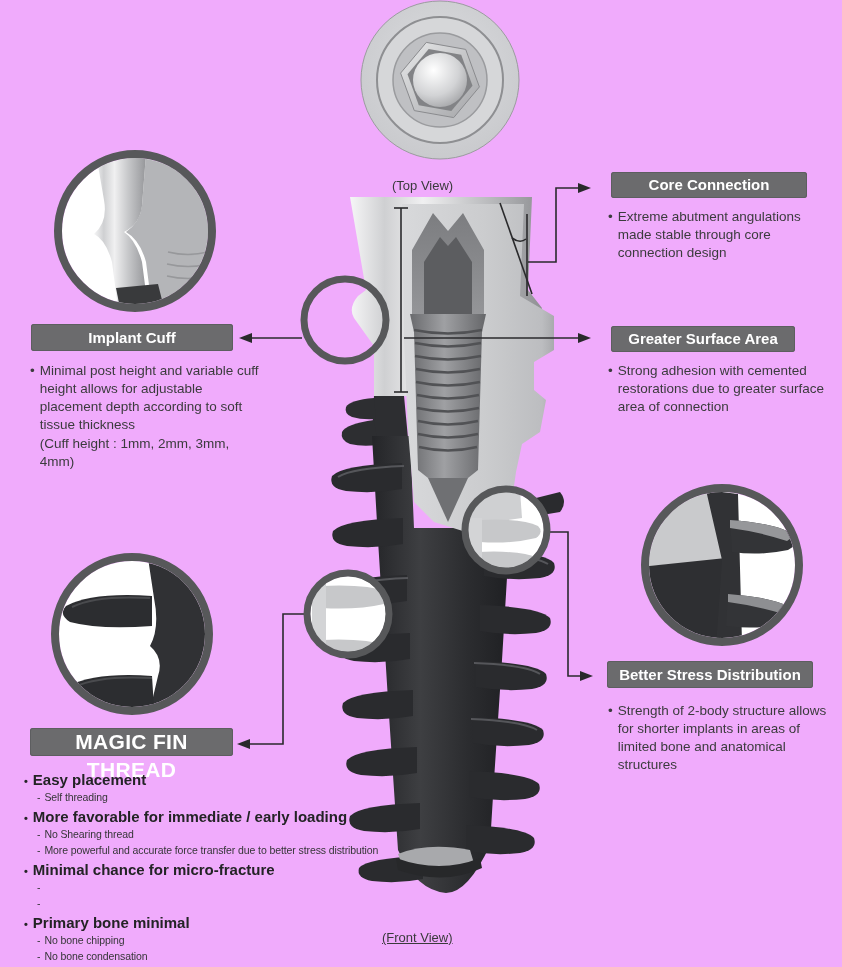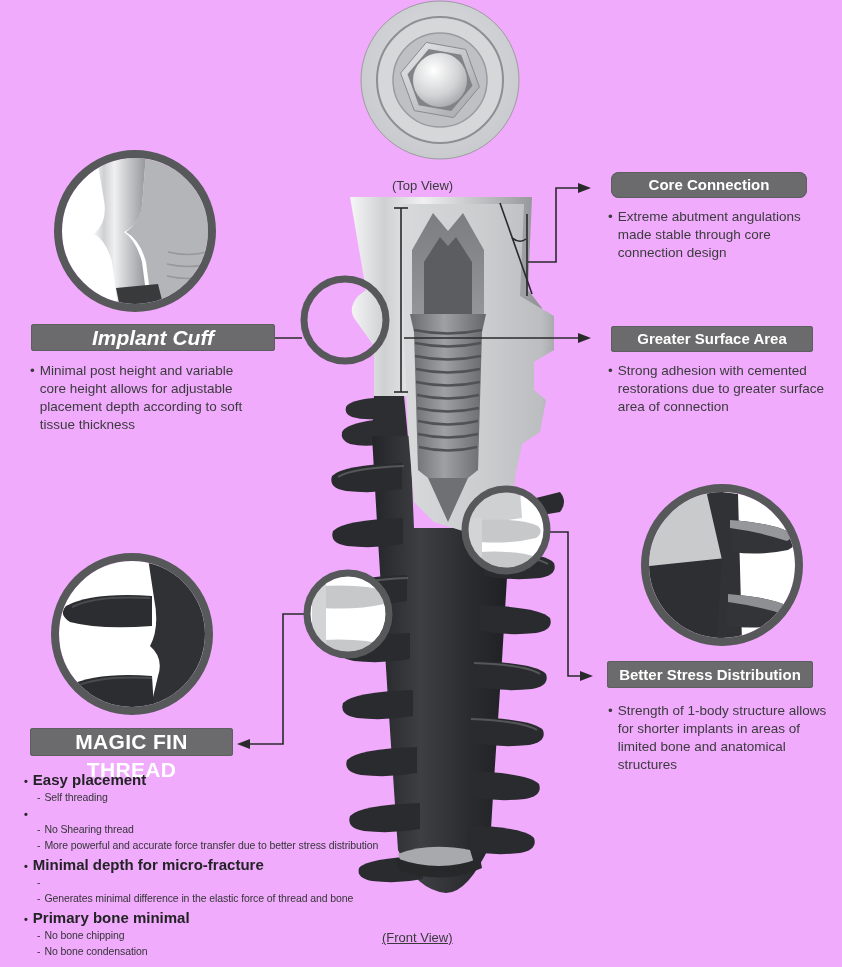--- a/index.html
+++ b/index.html
@@ -272,86 +272,87 @@
         <path d="M 478,552 Q 520,550 538,558 Q 544,564 534,570 Q 510,576 478,574 Z" fill="#c7c8ca"></path>
         <rect x="468" y="518" width="14" height="60" fill="#d3d4d6"></rect>
       </g>
       <circle cx="506" cy="530" r="41" fill="none" stroke="#57585a" stroke-width="7"></circle>
     </g>
   </svg>
 
   <div class="caption" style="left:392px;top:178px;">(Top View)</div>
   <div class="caption" style="left:382px;top:930px;text-decoration:underline;">(Front View)</div>
 
-  <div class="hdr" style="left:611px;top:172px;width:196px;height:26px;font-size:15px;line-height:26px;border-radius:8px;">
+  <div class="hdr" style="left:611px;top:172px;width:196px;height:26px;font-size:15px;line-height:26px;">
     <span>Core Connection</span>
   </div>
   <div class="brow" style="left:608px;top:208px;width:228px;">
     <span class="b">•</span>
     <span>Extreme abutment angulations made stable through core connection design</span>
   </div>
 
-  <div class="hdr" style="left:611px;top:326px;width:202px;height:26px;font-size:15px;line-height:26px;">
+  <div class="hdr" style="left:611px;top:326px;width:184px;height:26px;font-size:15px;line-height:26px;">
     <span>Greater Surface Area</span>
   </div>
   <div class="brow" style="left:608px;top:362px;width:218px;">
     <span class="b">•</span>
     <span>Strong adhesion with cemented restorations due to greater surface area of connection</span>
   </div>
 
   <div class="hdr" style="left:607px;top:661px;width:206px;height:27px;font-size:15px;line-height:27px;">
     <span>Better Stress Distribution</span>
   </div>
   <div class="brow" style="left:608px;top:702px;width:222px;">
     <span class="b">•</span>
-    <span>Strength of 1-body structure allows for shorter implants in areas of limited bone and anatomical structures</span>
-  </div>
-
-  <div class="hdr" style="left:31px;top:324px;width:244px;height:27px;font-size:21px;line-height:27px;font-style:italic;">
+    <span>Strength of 2-body structure allows for shorter implants in areas of limited bone and anatomical structures</span>
+  </div>
+
+  <div class="hdr" style="left:31px;top:324px;width:202px;height:27px;font-size:15px;line-height:27px;">
     <span>Implant Cuff</span>
   </div>
   <div class="brow" style="left:30px;top:362px;width:232px;">
     <span class="b">•</span>
-    <span><span>Minimal post height and variable core height allows for adjustable placement depth according to soft tissue thickness</span>
+    <span><span>Minimal post height and variable cuff height allows for adjustable placement depth according to soft tissue thickness</span>
+      <span class="note" style="display:block;">(Cuff height : 1mm, 2mm, 3mm, 4mm)</span>
     </span>
   </div>
 
   <div class="hdr" style="left:30px;top:728px;width:203px;height:28px;font-size:21px;line-height:28px;letter-spacing:0.3px;">
     <span>MAGIC FIN THREAD</span>
   </div>
   <div class="mft">
     <div class="feat-h">
       <span class="b">•</span>
       <span>Easy placement</span>
     </div>
     <div class="sub">
       <span>-</span>
       <span>Self threading</span>
     </div>
     <div class="feat-h">
       <span class="b">•</span>
+      <span>More favorable for immediate / early loading</span>
     </div>
     <div class="sub">
       <span>-</span>
       <span>No Shearing thread</span>
     </div>
     <div class="sub">
       <span>-</span>
       <span>More powerful and accurate force transfer due to better stress distribution</span>
     </div>
     <div class="feat-h">
       <span class="b">•</span>
-      <span>Minimal depth for micro-fracture</span>
-    </div>
-    <div class="sub">
-      <span>-</span>
-    </div>
-    <div class="sub">
-      <span>-</span>
-      <span>Generates minimal difference in the elastic force of thread and bone</span>
+      <span>Minimal chance for micro-fracture</span>
+    </div>
+    <div class="sub">
+      <span>-</span>
+    </div>
+    <div class="sub">
+      <span>-</span>
     </div>
     <div class="feat-h">
       <span class="b">•</span>
       <span>Primary bone minimal</span>
     </div>
     <div class="sub">
       <span>-</span>
       <span>No bone chipping</span>
     </div>
     <div class="sub">

